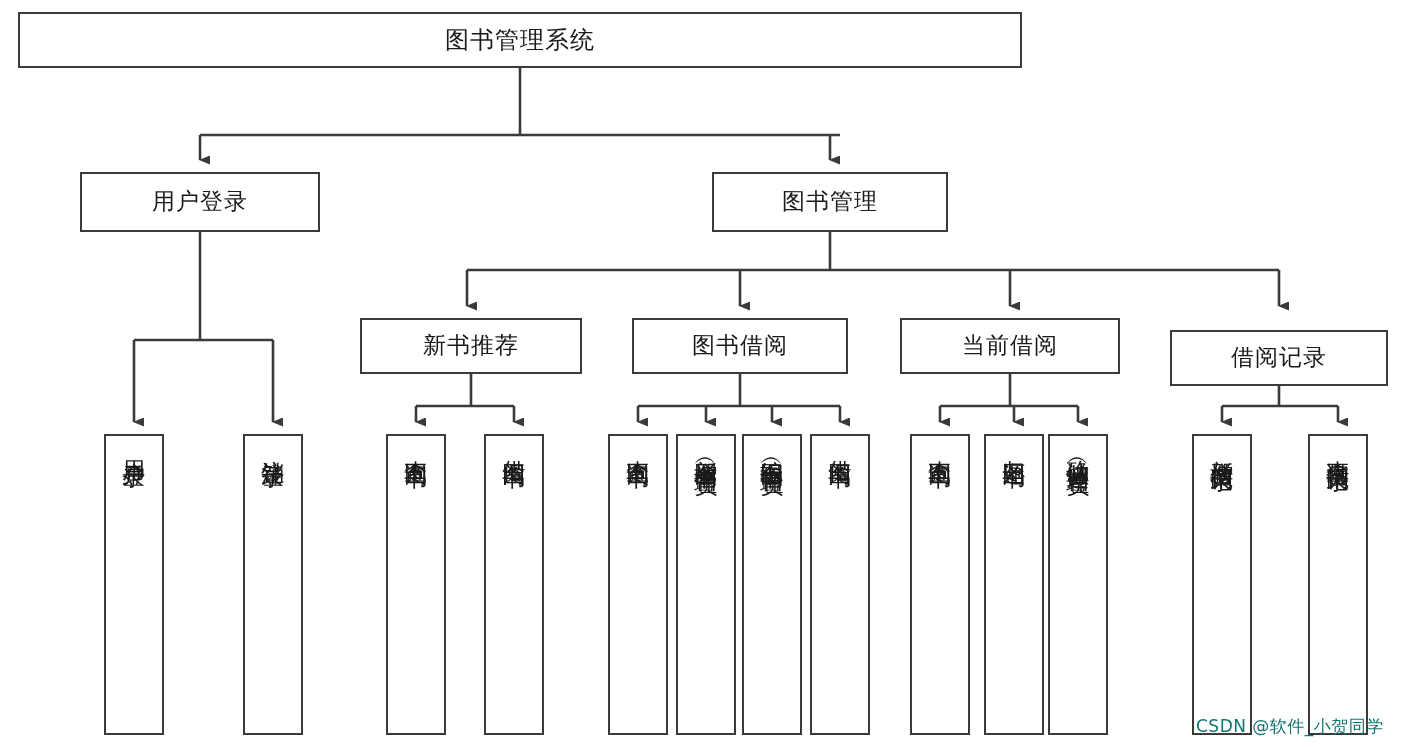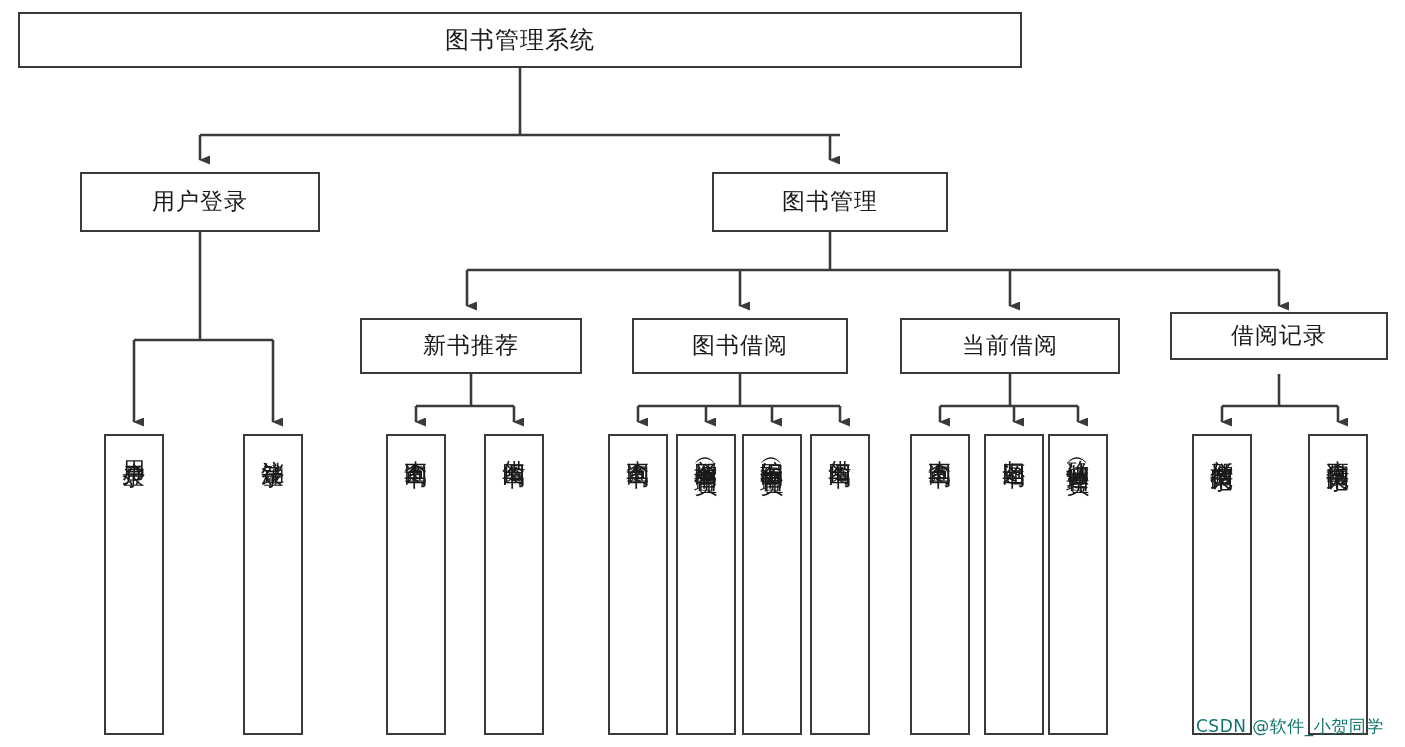--- a/index.html
+++ b/index.html
@@ -132,21 +132,21 @@
 
   <div class="node-box horiz" style="left:360px; top:318px; width:222px; height:56px;">
     <span>新书推荐</span>
   </div>
   <div class="node-box horiz" style="left:900px; top:318px; width:220px; height:56px;">
     <span>当前借阅</span>
   </div>
   <div class="node-box horiz" style="left:632px; top:318px; width:216px; height:56px;">
     <span>图书借阅</span>
   </div>
-  <div class="node-box horiz" style="left:1170px; top:312px; width:218px; height:48px;">
+  <div class="node-box horiz" style="left:1170px; top:330px; width:218px; height:56px;">
     <span>借阅记录</span>
   </div>
 
   <div class="node-box vert" style="left:104px; top:434px; width:60px; height:301px;">
     <span class="vert-text">用户登录</span>
   </div>
   <div class="node-box vert" style="left:243px; top:434px; width:60px; height:301px;">
     <span class="vert-text">注销登录</span>
   </div>
 

